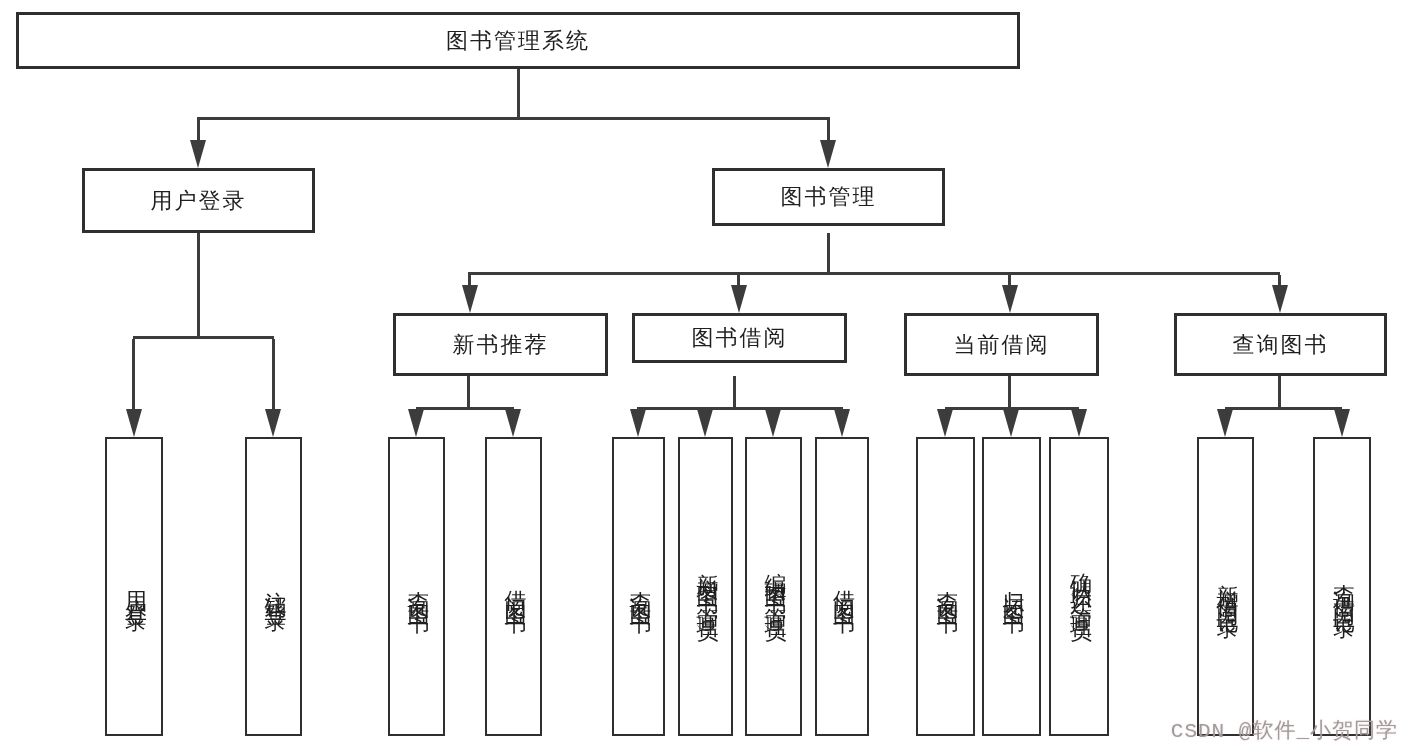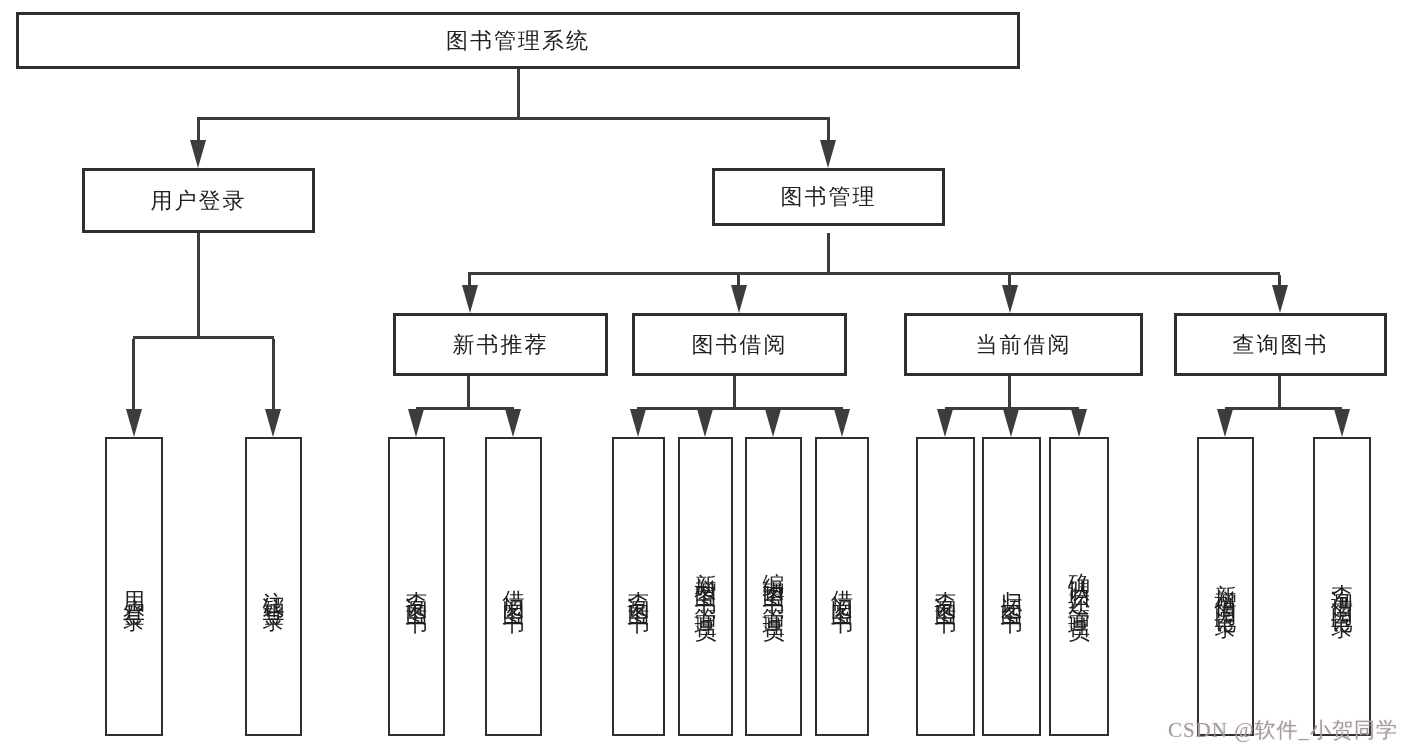--- a/index.html
+++ b/index.html
@@ -3,21 +3,21 @@
 <meta charset="utf-8">
 <style>
   :root{
     --line:#3c3c3c; --box-border:#2f2f2f; --text:#1f1f1f;
     --watermark:#9c9c9c; --background:#ffffff;
   }
   html,body{margin:0;padding:0;background:#fff;}
   #canvas{
     position:relative; width:1405px; height:747px;
     background:var(--background); overflow:hidden;
-    font-family:Liberation Serif, serif;
+    font-family:Liberation Mono, monospace;
   }
   .box{
     position:absolute; box-sizing:border-box;
     border:3px solid var(--box-border); background:#fff;
     display:flex; align-items:center; justify-content:center;
     font-size:22px; letter-spacing:2px; color:var(--text);
     z-index:2;
   }
   .tall{
     position:absolute; box-sizing:border-box; top:437px; height:299px;
@@ -81,24 +81,24 @@
   <div class="vline" style="left:737px;top:275px;height:10px;"></div>
   <div class="arrowhead" style="left:731px;top:285px;"></div>
   <div class="vline" style="left:1008px;top:275px;height:10px;"></div>
   <div class="arrowhead" style="left:1002px;top:285px;"></div>
   <div class="vline" style="left:1278px;top:275px;height:10px;"></div>
   <div class="arrowhead" style="left:1272px;top:285px;"></div>
 
   <div class="box" style="left:363px;top:313px;width:215px;height:63px;margin-left:30px;">
     <span>新书推荐</span>
   </div>
-  <div class="box" style="left:632px;top:313px;width:215px;height:63px;">
+  <div class="box" style="left:632px;top:313px;width:215px;height:50px;">
     <span>图书借阅</span>
   </div>
-  <div class="box" style="left:904px;top:313px;width:239px;height:63px;">
+  <div class="box" style="left:904px;top:313px;width:195px;height:63px;">
     <span>当前借阅</span>
   </div>
   <div class="box" style="left:1174px;top:313px;width:213px;height:63px;">
     <span>查询图书</span>
   </div>
 
   <div class="vline" style="left:467px;top:376px;height:31px;"></div>
   <div class="hline" style="left:416px;top:407px;width:98px;"></div>
   <div class="arrowhead" style="left:408px;top:409px;"></div>
   <div class="arrowhead" style="left:505px;top:409px;"></div>

